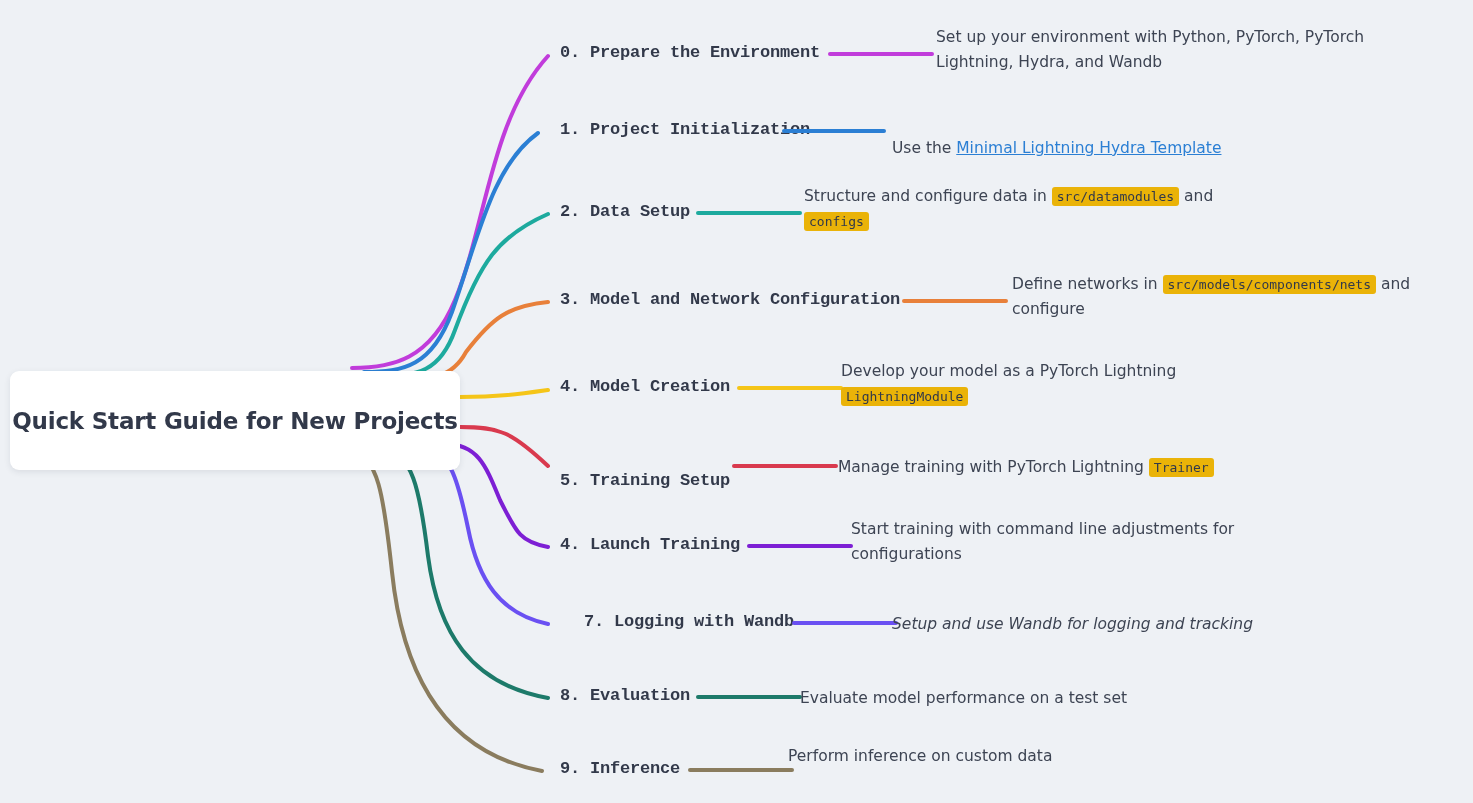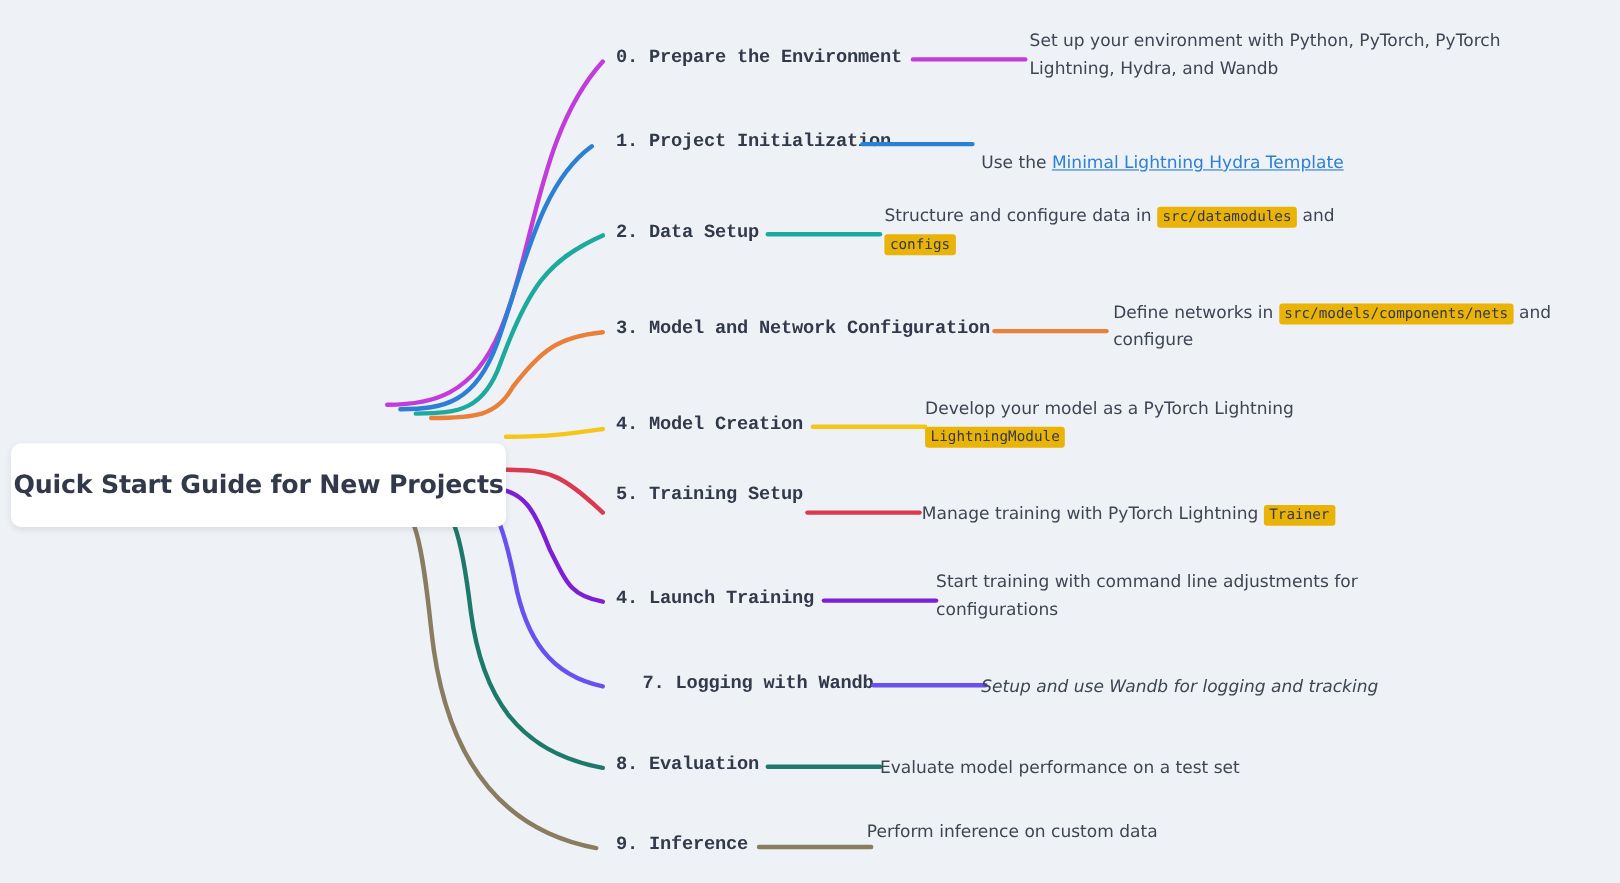--- a/index.html
+++ b/index.html
@@ -22,29 +22,28 @@
     width: 1473px;
     height: 803px;
     pointer-events: none;
   }
   
   #root-node {
     position: absolute;
     left: 10px;
     top: 371px;
     width: 450px;
-    height: 76px;
+    height: 99px;
     background: #ffffff;
     border-radius: 9px;
     box-shadow: 0 2px 6px rgba(40,50,70,0.10);
     display: flex;
     align-items: center;
     justify-content: center;
     z-index: 5;
-    margin-top: 32px;
   }
   #root-node .root-title {
     font-family: "DejaVu Sans", sans-serif;
     font-size: 23px;
     font-weight: bold;
     color: #32394a;
     letter-spacing: -0.2px;
     white-space: nowrap;
   }
   .branch-label {
@@ -111,21 +110,21 @@
       <div class="branch-desc" style="position: absolute; left: 892px; top: 120px; width: 470px; margin-top: 16px;">Use the <span class="link">Minimal Lightning Hydra Template</span></div>
       <div class="branch-label" style="position: absolute; left: 560px; top: 202px;">2. Data Setup</div>
       <div class="branch-connector" style="position: absolute; left: 696px; top: 211px; width: 106px; background: rgb(29, 170, 158);"></div>
       <div class="branch-desc" style="position: absolute; left: 804px; top: 184px; width: 440px;">Structure and configure data in <span class="code">src/datamodules</span> and <span class="code">configs</span></div>
       <div class="branch-label" style="position: absolute; left: 560px; top: 290px;">3. Model and Network Configuration</div>
       <div class="branch-connector" style="position: absolute; left: 902px; top: 299px; width: 106px; background: rgb(232, 128, 58);"></div>
       <div class="branch-desc" style="position: absolute; left: 1012px; top: 272px; width: 440px;">Define networks in <span class="code">src/models/components/nets</span> and configure</div>
       <div class="branch-label" style="position: absolute; left: 560px; top: 377px;">4. Model Creation</div>
       <div class="branch-connector" style="position: absolute; left: 737px; top: 386px; width: 106px; background: rgb(245, 197, 24);"></div>
       <div class="branch-desc" style="position: absolute; left: 841px; top: 359px; width: 400px;">Develop your model as a PyTorch Lightning <span class="code">LightningModule</span></div>
-      <div class="branch-label" style="position: absolute; left: 560px; top: 441px;">5. Training Setup</div>
+      <div class="branch-label" style="position: absolute; left: 560px; top: 471px;">5. Training Setup</div>
       <div class="branch-connector" style="position: absolute; left: 732px; top: 464px; width: 106px; background: rgb(217, 58, 78);"></div>
       <div class="branch-desc" style="position: absolute; left: 838px; top: 455px; width: 430px;">Manage training with PyTorch Lightning <span class="code">Trainer</span></div>
       <div class="branch-label" style="position: absolute; left: 560px; top: 535px;">4. Launch Training</div>
       <div class="branch-connector" style="position: absolute; left: 747px; top: 544px; width: 106px; background: rgb(125, 31, 212);"></div>
       <div class="branch-desc" style="position: absolute; left: 851px; top: 517px; width: 420px;">Start training with command line adjustments for configurations</div>
       <div class="branch-label" style="position: absolute; left: 560px; top: 612px; margin-left: 24px;">7. Logging with Wandb</div>
       <div class="branch-connector" style="position: absolute; left: 792px; top: 621px; width: 106px; background: rgb(106, 80, 242);"></div>
       <div class="branch-desc" style="position: absolute; left: 892px; top: 612px; width: 420px; font-style: italic;">Setup and use Wandb for logging and tracking</div>
       <div class="branch-label" style="position: absolute; left: 560px; top: 686px;">8. Evaluation</div>
       <div class="branch-connector" style="position: absolute; left: 696px; top: 695px; width: 106px; background: rgb(29, 122, 106);"></div>

